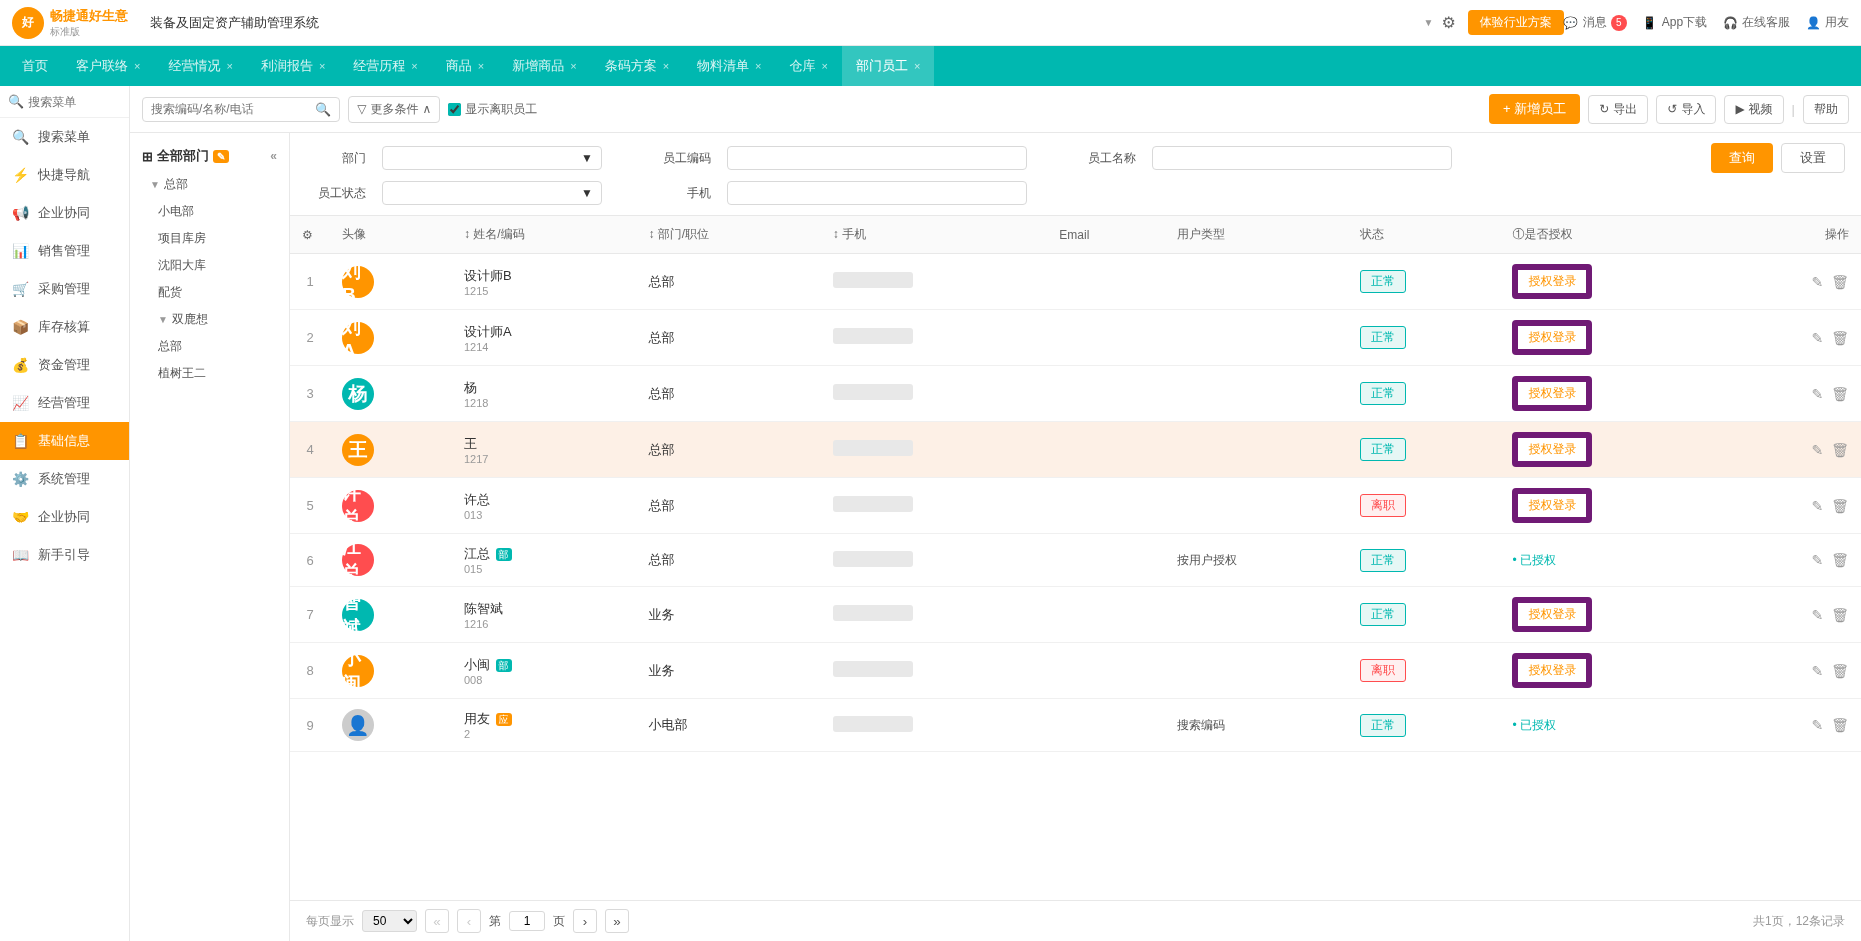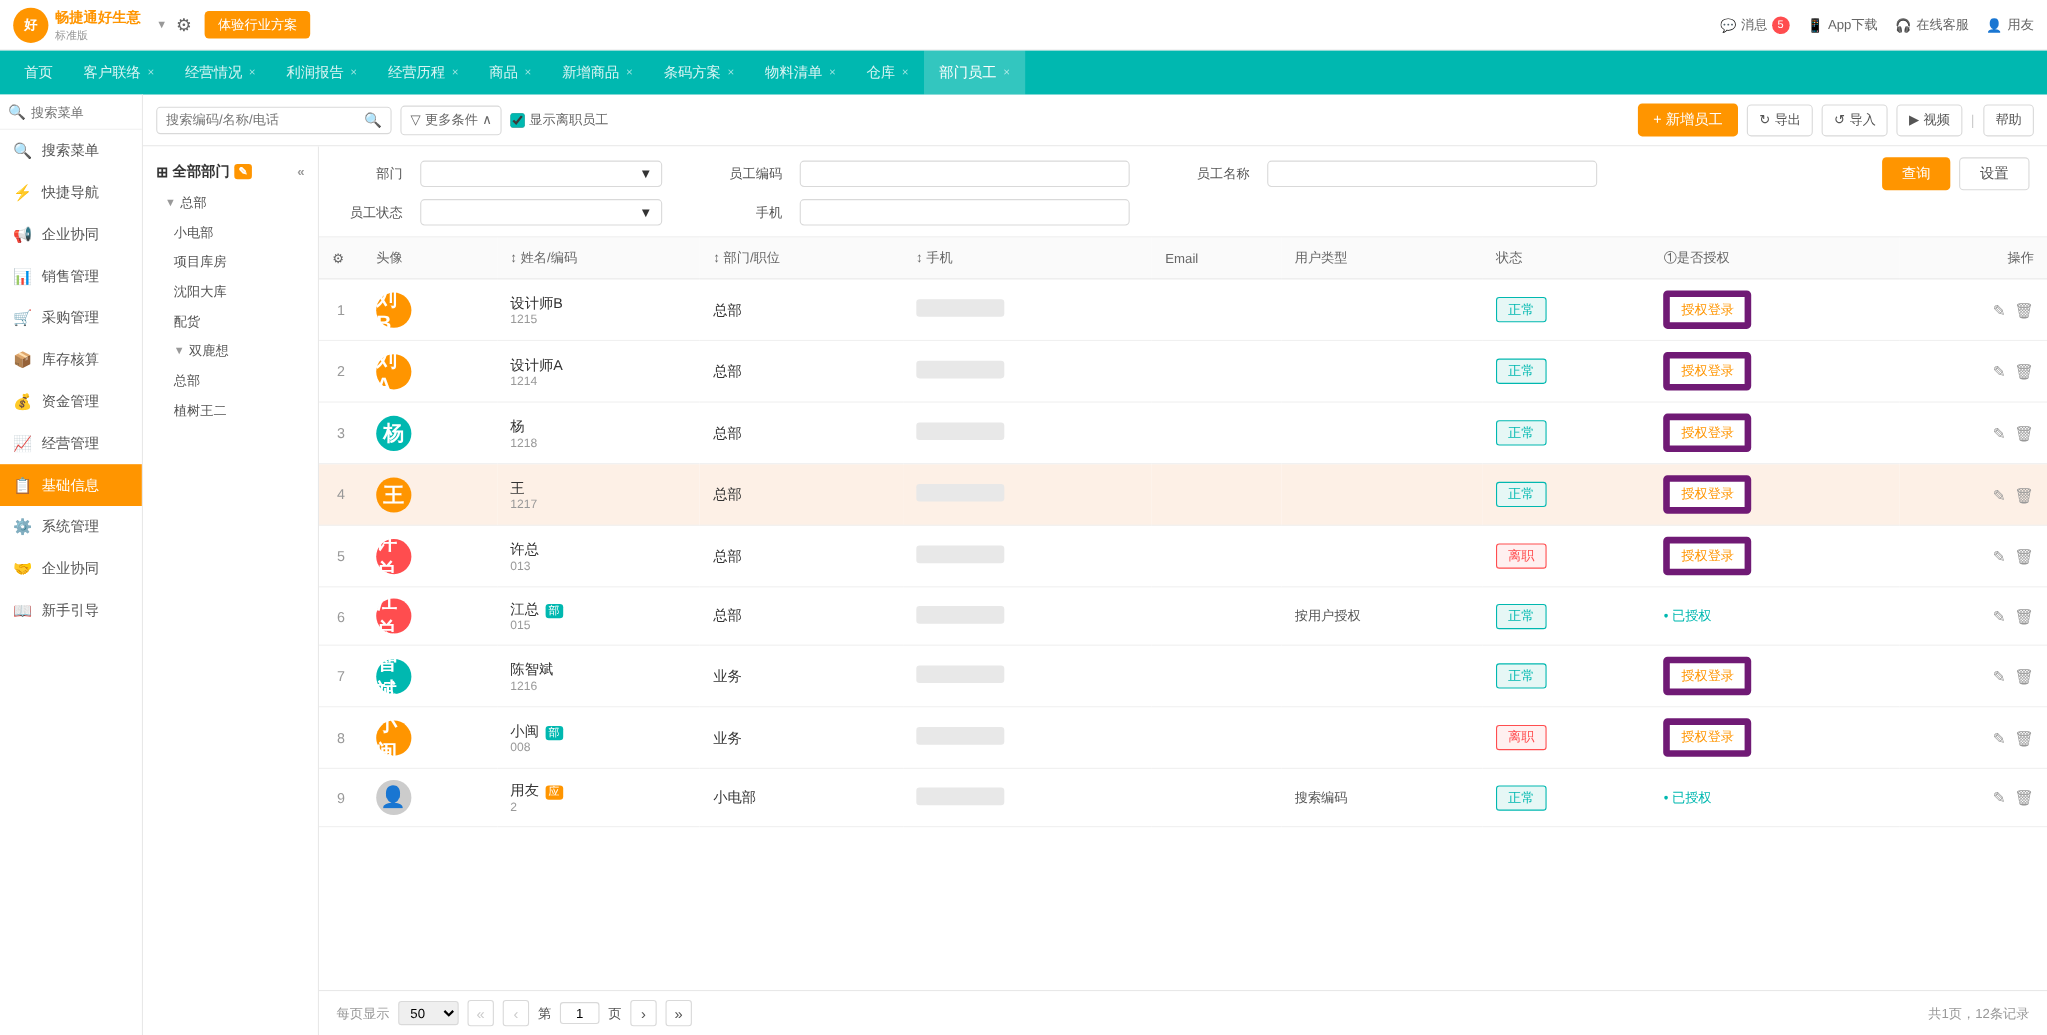--- a/index.html
+++ b/index.html
@@ -15,21 +15,21 @@
     .system-title { flex: 1; font-size: 13px; color: #333; margin-left: 8px; }
     .top-bar-actions { display: flex; align-items: center; gap: 16px; margin-left: auto; }
     .top-btn { display: flex; align-items: center; gap: 4px; font-size: 12px; color: #666; cursor: pointer; }
     .badge { background: #ff4d4f; color: white; border-radius: 50%; width: 16px; height: 16px; font-size: 10px; display: flex; align-items: center; justify-content: center; }
     .try-btn { background: #ff9500; color: white; border: none; border-radius: 4px; padding: 4px 12px; cursor: pointer; font-size: 12px; }
     .gear-btn { color: #666; cursor: pointer; font-size: 16px; }
     .dropdown-arrow { font-size: 10px; color: #999; }
 
     
     .nav-tabs { background: #00b8b0; display: flex; align-items: center; height: 40px; padding: 0 8px; overflow: hidden; }
-    .nav-tab { color: rgba(255,255,255,0.85); padding: 0 14px; height: 51px; display: flex; align-items: center; gap: 4px; cursor: pointer; font-size: 13px; white-space: nowrap; font-family: Liberation Serif, serif; }
+    .nav-tab { color: rgba(255,255,255,0.85); padding: 0 14px; height: 51px; display: flex; align-items: center; gap: 4px; cursor: pointer; font-size: 13px; white-space: nowrap; }
     .nav-tab.active { background: rgba(255,255,255,0.2); color: white; }
     .nav-tab .close { font-size: 11px; color: rgba(255,255,255,0.7); margin-left: 2px; }
 
     
     .main-layout { display: flex; height: calc(941px - 46px - 40px); }
 
     
     .sidebar { width: 130px; background: white; border-right: 1px solid #e8e8e8; display: flex; flex-direction: column; overflow-y: auto; }
     .sidebar-search { padding: 8px; display: flex; align-items: center; gap: 4px; border-bottom: 1px solid #f0f0f0; }
     .sidebar-search input { flex: 1; border: none; outline: none; font-size: 12px; color: #999; width: 100%; }
@@ -52,21 +52,21 @@
     .dept-tree { padding: 0 0 0 8px; }
     .dept-tree-item { padding: 5px 12px; font-size: 12px; color: #555; cursor: pointer; display: flex; align-items: center; gap: 4px; }
     .dept-tree-item .arrow { font-size: 10px; color: #999; }
     .dept-sub { padding-left: 20px; }
 
     
     .employee-panel { flex: 1; display: flex; flex-direction: column; background: #f5f5f5; }
 
     
     .toolbar { background: white; padding: 8px 12px; display: flex; align-items: center; gap: 8px; border-bottom: 1px solid #e8e8e8; }
-    .search-box { display: flex; align-items: center; border: 1px solid #d9d9d9; border-radius: 4px; padding: 4px 8px; gap: 20px; background: white; }
+    .search-box { display: flex; align-items: center; border: 1px solid #d9d9d9; border-radius: 4px; padding: 4px 8px; gap: 4px; background: white; }
     .search-box input { border: none; outline: none; font-size: 12px; width: 160px; }
     .filter-btn { display: flex; align-items: center; gap: 4px; color: #666; cursor: pointer; font-size: 12px; padding: 4px 8px; border: 1px solid #d9d9d9; border-radius: 4px; background: white; }
     .checkbox-item { display: flex; align-items: center; gap: 4px; font-size: 12px; color: #666; cursor: pointer; }
     .checkbox-item input[type=checkbox] { accent-color: #00b8b0; }
     .toolbar-right { margin-left: auto; display: flex; align-items: center; gap: 8px; }
     .add-btn { background: #ff9500; color: white; border: none; border-radius: 4px; padding: 6px 14px; cursor: pointer; font-size: 13px; display: flex; align-items: center; gap: 4px; }
     .outline-btn { background: white; color: #555; border: 1px solid #d9d9d9; border-radius: 4px; padding: 5px 10px; cursor: pointer; font-size: 12px; display: flex; align-items: center; gap: 4px; }
 
     
     .filter-form { background: white; padding: 10px 16px; border-bottom: 1px solid #e8e8e8; }
@@ -118,20 +118,21 @@
 <body>
 
 <div class="top-bar">
   <div class="logo-area">
     <div class="logo-icon">好</div>
     <div class="logo-text">
       <span class="logo-title">畅捷通好生意</span>
       <span class="logo-sub">标准版</span>
     </div>
   </div>
+  <span class="system-title">装备及固定资产辅助管理系统</span>
   <span class="dropdown-arrow">▼</span>
   <span class="gear-btn" style="margin-left: 8px;">⚙</span>
   <button class="try-btn" style="margin-left: 12px;">体验行业方案</button>
   <div class="top-bar-actions">
     <div class="top-btn">
       <span>💬</span>
       <span>消息</span>
       <span class="badge">5</span>
     </div>
     <div class="top-btn">

